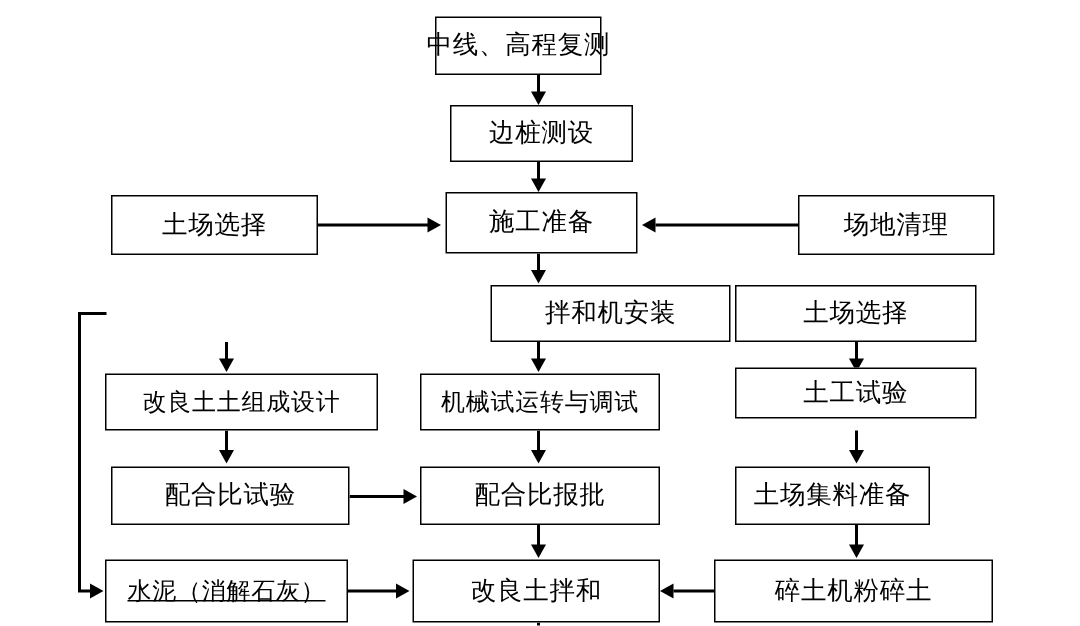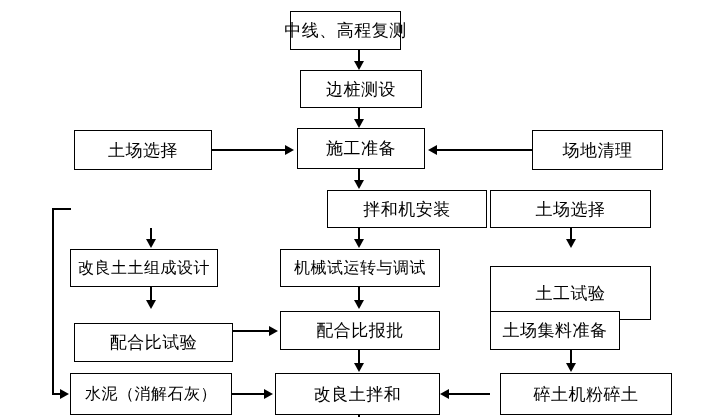--- a/index.html
+++ b/index.html
@@ -62,37 +62,37 @@
 
   <div class="node" style="left:297px;top:128px;width:128px;height:41px;">施工准备</div>
 
   <div class="node" style="left:532px;top:130px;width:131px;height:40px;text-align:right;">场地清理</div>
 
 
   <div class="node" style="left:280px;top:190px;width:160px;height:38px;margin-left:47px;">拌和机安装</div>
 
   <div class="node" style="left:490px;top:190px;width:161px;height:38px;">土场选择</div>
 
-  <div class="node small" style="left:70px;top:249px;width:148px;height:38px;">改良土土组成设计</div>
+  <div class="node small" style="left:70px;top:249px;width:182px;height:38px;">改良土土组成设计</div>
 
   <div class="node small" style="left:280px;top:249px;width:160px;height:38px;text-align:center;">机械试运转与调试</div>
 
-  <div class="node" style="left:490px;top:266px;width:161px;height:54px;text-align:right;">土工试验</div>
+  <div class="node" style="left:490px;top:245px;width:161px;height:34px;text-align:right;">土工试验</div>
 
-  <div class="node" style="left:74px;top:311px;width:159px;height:39px;margin-top:12px;">配合比试验</div>
+  <div class="node" style="left:74px;top:311px;width:159px;height:39px;">配合比试验</div>
 
   <div class="node" style="left:280px;top:311px;width:160px;height:39px;">配合比报批</div>
 
   <div class="node" style="left:490px;top:311px;width:130px;height:39px;">土场集料准备</div>
 
-  <div class="node small" style="left:70px;top:373px;width:162px;height:42px;">水泥（消解石灰）</div>
+  <div class="node small" style="left:70px;top:373px;width:162px;height:42px;text-decoration:underline;">水泥（消解石灰）</div>
 
   <div class="node" style="left:275px;top:373px;width:165px;height:42px;">改良土拌和</div>
 
-  <div class="node" style="left:500px;top:373px;width:172px;height:42px;">碎土机粉碎土</div>
+  <div class="node" style="left:476px;top:373px;width:186px;height:42px;">碎土机粉碎土</div>
 
   <div class="edge vline" style="left:358px;top:50px;height:13px;"></div>
   <div class="arrow down" style="left:354px;top:61px;"></div>
 
   <div class="edge vline" style="left:358px;top:108px;height:12px;"></div>
   <div class="arrow down" style="left:354px;top:119px;"></div>
 
   <div class="edge hline" style="left:212px;top:149px;width:74px;"></div>
   <div class="arrow right" style="left:285px;top:145px;"></div>
 

